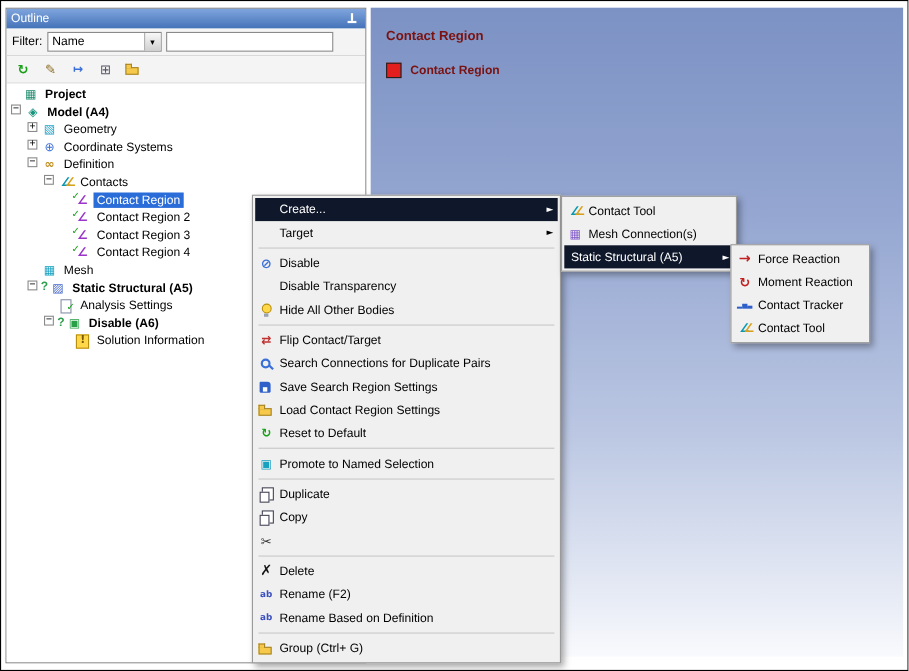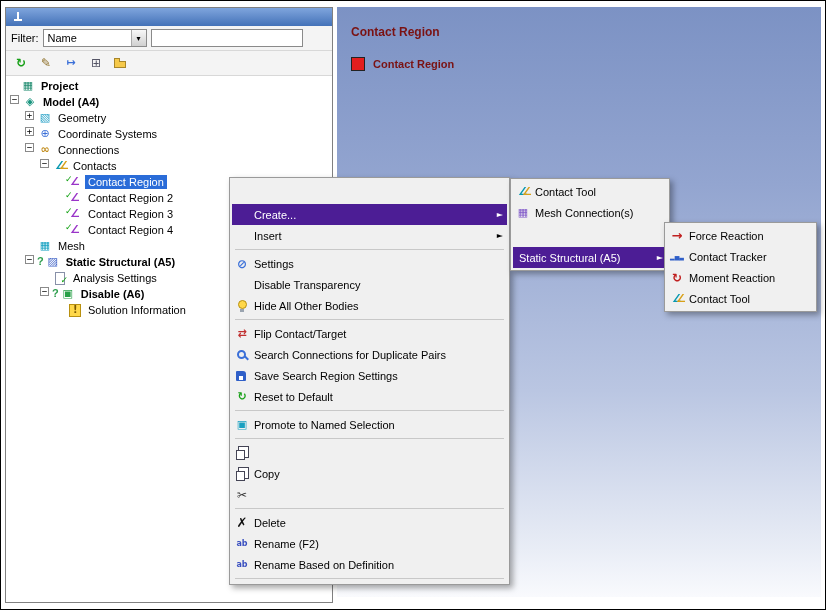--- a/index.html
+++ b/index.html
@@ -97,34 +97,35 @@
   .graphics-title{position:absolute;left:14px;top:18px;font-weight:bold;font-size:12px;}
   .legend-row{position:absolute;left:14px;top:50px;display:flex;align-items:center;gap:8px;}
   .legend-swatch{width:14px;height:14px;border:1px solid #222;box-sizing:border-box;}
   .legend-label{font-weight:bold;}
 
   
   .menu{position:absolute;background:#f0f0f0;border:1px solid #9a9a9a;box-shadow:3px 3px 6px rgba(0,0,0,0.35);
         padding:2px;box-sizing:border-box;z-index:10;}
   #context-menu{left:228px;top:176px;width:281px;}
   #create-submenu{left:509px;top:177px;width:160px;z-index:11;}
-  #static-submenu{left:663px;top:221px;width:153px;z-index:12;}
+  #static-submenu{left:663px;top:221px;width:127px;z-index:12;}
   .menu-item{height:21px;display:flex;align-items:center;padding:0 4px 0 2px;}
-  .menu-item.hl{background:#4c1d95;color:#fff;margin-top:24px;}
+  .menu-item.hl{background:#0f172a;color:#fff;}
   .mlabel{flex:1;padding-left:4px;}
   .arrow{flex:none;font-size:8px;font-family:"DejaVu Sans",sans-serif;}
   .menu-sep{height:1px;background:#c8c8c8;margin:3px 3px;}
 </style>
 </head>
 <body>
 
 <div class="frame">
 
   <div class="outline">
     <div class="outline-titlebar">
+      <span class="outline-title">Outline</span>
       <span class="pin-btn icon-pin"></span>
     </div>
     <div class="filter-row">
       <span>Filter:</span>
       <span class="combo">
         <span class="combo-value">Name</span>
         <span class="combo-arrow">▾</span>
       </span>
       <input class="search-input" type="text" value="" style="">
     </div>
@@ -167,21 +168,21 @@
         <div class="tree-row">
           <span style="width: 19px; flex: 0 0 auto;"></span>
           <span class="expander">+</span>
           <span class="icon icon-coordinate-systems"></span>
           <span class="tlabel">Coordinate Systems</span>
         </div>
         <div class="tree-row">
           <span style="width: 19px; flex: 0 0 auto;"></span>
           <span class="expander">−</span>
           <span class="icon icon-connections"></span>
-          <span class="tlabel">Connections</span>
+          <span class="tlabel">Definition</span>
         </div>
         <div class="tree-row">
           <span style="width: 34px; flex: 0 0 auto;"></span>
           <span class="expander">−</span>
           <span class="icon icon-contacts"></span>
           <span class="tlabel">Contacts</span>
         </div>
         <div class="tree-row">
           <span style="width: 49px; flex: 0 0 auto;"></span>
           <span class="expander none"></span>
@@ -250,27 +251,27 @@
   </div>
 
   <div class="menu" id="context-menu">
       <div class="menu-item hl">
         <span class="icon"></span>
         <span class="mlabel">Create...</span>
         <span class="arrow">►</span>
       </div>
       <div class="menu-item">
         <span class="icon"></span>
-        <span class="mlabel">Insert</span>
+        <span class="mlabel">Target</span>
         <span class="arrow">►</span>
       </div>
       <div class="menu-sep"></div>
       <div class="menu-item">
         <span class="icon icon-suppress"></span>
-        <span class="mlabel">Settings</span>
+        <span class="mlabel">Disable</span>
       </div>
       <div class="menu-item">
         <span class="icon"></span>
         <span class="mlabel">Disable Transparency</span>
       </div>
       <div class="menu-item">
         <span class="icon icon-bulb"></span>
         <span class="mlabel">Hide All Other Bodies</span>
       </div>
       <div class="menu-sep"></div>
@@ -280,31 +281,36 @@
       </div>
       <div class="menu-item">
         <span class="icon icon-search-connections"></span>
         <span class="mlabel">Search Connections for Duplicate Pairs</span>
       </div>
       <div class="menu-item">
         <span class="icon icon-save-settings"></span>
         <span class="mlabel">Save Search Region Settings</span>
       </div>
       <div class="menu-item">
+        <span class="icon icon-load-settings"></span>
+        <span class="mlabel">Load Contact Region Settings</span>
+      </div>
+      <div class="menu-item">
         <span class="icon icon-reset"></span>
         <span class="mlabel">Reset to Default</span>
       </div>
       <div class="menu-sep"></div>
       <div class="menu-item">
         <span class="icon icon-promote"></span>
         <span class="mlabel">Promote to Named Selection</span>
       </div>
       <div class="menu-sep"></div>
       <div class="menu-item">
         <span class="icon icon-duplicate"></span>
+        <span class="mlabel">Duplicate</span>
       </div>
       <div class="menu-item">
         <span class="icon icon-copy"></span>
         <span class="mlabel">Copy</span>
       </div>
       <div class="menu-item">
         <span class="icon icon-cut"></span>
       </div>
       <div class="menu-sep"></div>
       <div class="menu-item">
@@ -313,20 +319,24 @@
       </div>
       <div class="menu-item">
         <span class="icon icon-rename"></span>
         <span class="mlabel">Rename (F2)</span>
       </div>
       <div class="menu-item">
         <span class="icon icon-rename"></span>
         <span class="mlabel">Rename Based on Definition</span>
       </div>
       <div class="menu-sep"></div>
+      <div class="menu-item">
+        <span class="icon icon-group-folder"></span>
+        <span class="mlabel">Group (Ctrl+ G)</span>
+      </div>
     </div>
   <div class="menu" id="create-submenu">
       <div class="menu-item">
         <span class="icon icon-contact-tool"></span>
         <span class="mlabel">Contact Tool</span>
       </div>
       <div class="menu-item">
         <span class="icon icon-mesh-connection"></span>
         <span class="mlabel">Mesh Connection(s)</span>
       </div>
@@ -334,26 +344,26 @@
         <span class="mlabel">Static Structural (A5)</span>
         <span class="arrow">►</span>
       </div>
     </div>
   <div class="menu" id="static-submenu">
       <div class="menu-item">
         <span class="icon icon-force-reaction"></span>
         <span class="mlabel">Force Reaction</span>
       </div>
       <div class="menu-item">
+        <span class="icon icon-moment-reaction"></span>
+        <span class="mlabel">Moment Reaction</span>
+      </div>
+      <div class="menu-item">
         <span class="icon icon-contact-tracker"></span>
         <span class="mlabel">Contact Tracker</span>
       </div>
       <div class="menu-item">
-        <span class="icon icon-moment-reaction"></span>
-        <span class="mlabel">Moment Reaction</span>
-      </div>
-      <div class="menu-item">
         <span class="icon icon-contact-tool"></span>
         <span class="mlabel">Contact Tool</span>
       </div>
     </div>
 
 </div>
 
 </body></html>

